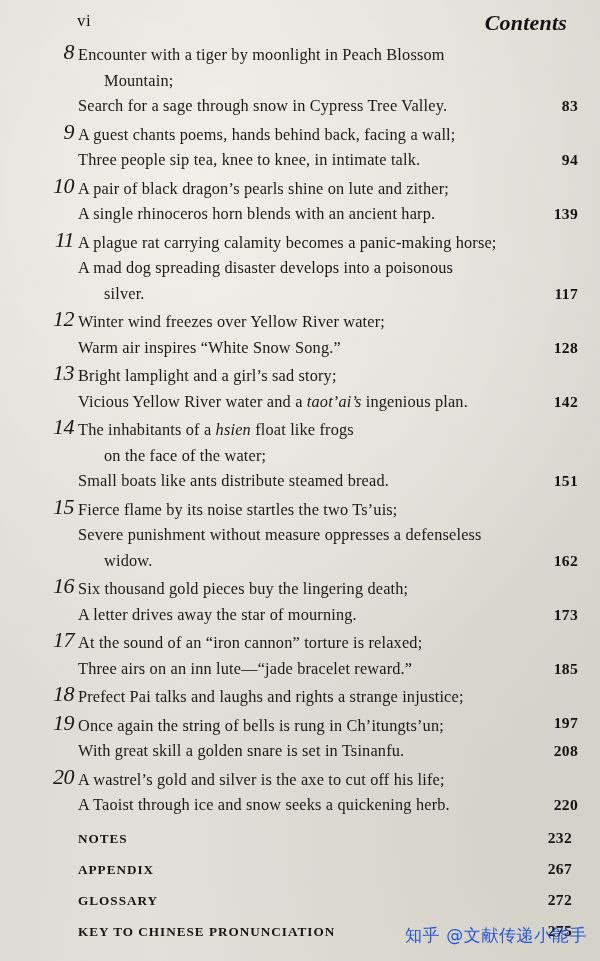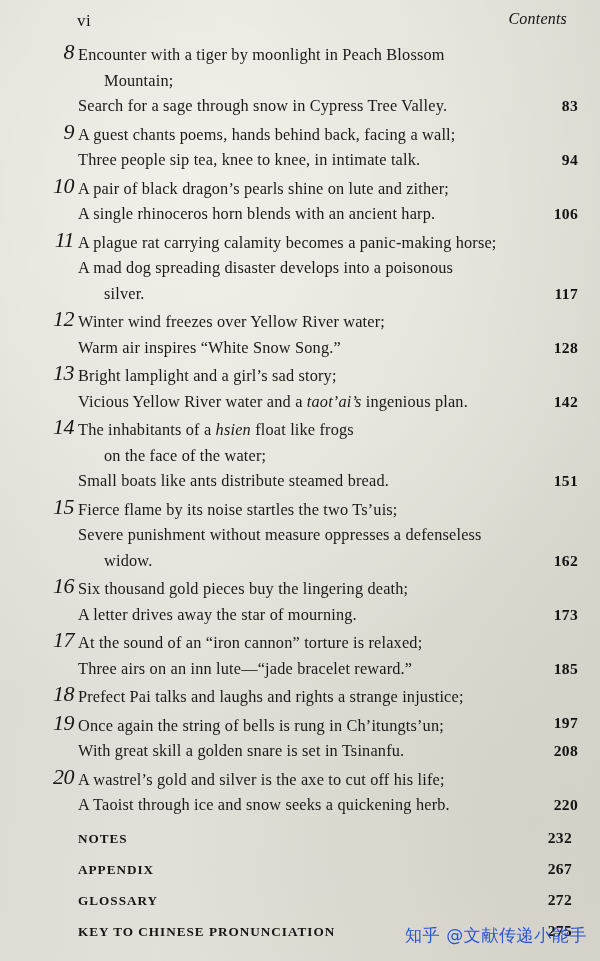--- a/index.html
+++ b/index.html
@@ -38,22 +38,22 @@
     left: 77px;
     top: 0;
     font-size: 17px;
     letter-spacing: 0.5px;
     color: #171513;
   }
   .head-title {
     position: absolute;
     right: 33px;
     top: -1px;
-    font-size: 16px;
-    font-weight: normal;
+    font-size: 22px;
+    font-weight: bold;
     font-style: italic;
     letter-spacing: 0.2px;
     color: #141210;
     margin-left: 7px;
   }
 
   .toc {
     position: absolute;
     top: 42px;
     left: 0;
@@ -165,21 +165,21 @@
         <div class="chap-num">9</div>
         <div class="lines">
           <div class="line"><span class="txt">A guest chants poems, hands behind back, facing a wall;</span></div>
           <div class="line"><span class="txt">Three people sip tea, knee to knee, in intimate talk.</span><span class="pg">94</span></div>
         </div>
       </div>
       <div class="entry">
         <div class="chap-num">10</div>
         <div class="lines">
           <div class="line"><span class="txt">A pair of black dragon’s pearls shine on lute and zither;</span></div>
-          <div class="line"><span class="txt">A single rhinoceros horn blends with an ancient harp.</span><span class="pg">106</span></div>
+          <div class="line"><span class="txt">A single rhinoceros horn blends with an ancient harp.</span><span class="pg">139</span></div>
         </div>
       </div>
       <div class="entry">
         <div class="chap-num">11</div>
         <div class="lines">
           <div class="line"><span class="txt">A plague rat carrying calamity becomes a panic-making horse;</span></div>
           <div class="line"><span class="txt">A mad dog spreading disaster develops into a poisonous</span></div>
           <div class="line cont"><span class="txt">silver.</span><span class="pg">117</span></div>
         </div>
       </div>

